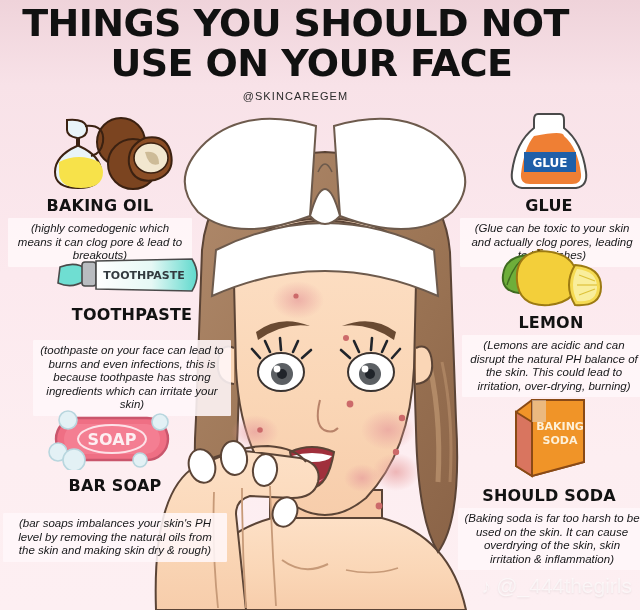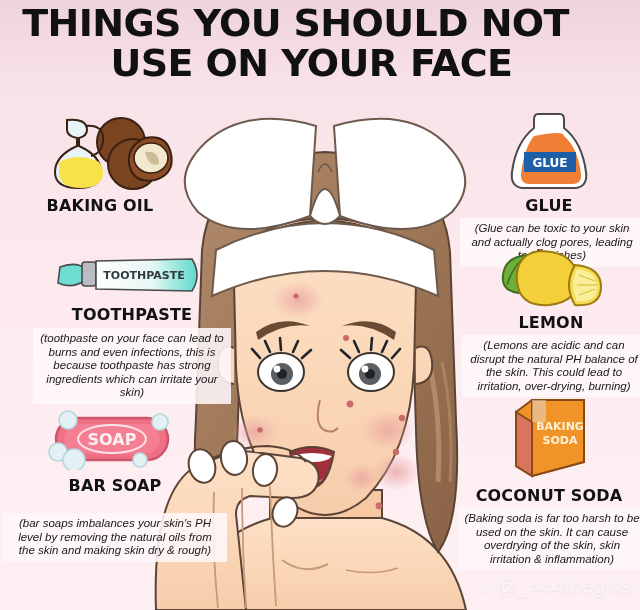--- a/index.html
+++ b/index.html
@@ -44,21 +44,21 @@
 
   
   #item-coconut{left:2px;  top:112px; width:196px;}
   #item-toothpaste{left:0px;top:253px; width:200px;padding-left:32px;}
   #item-barsoap{left:2px;  top:408px; width:226px;}
   #item-glue{left:460px;   top:112px; width:178px;}
   #item-lemon{left:462px;  top:249px; width:178px;}
   #item-bakingsoda{left:458px;top:398px;width:182px;}
 
   #item-coconut .desc{width:172px;margin:0 auto;}
-  #item-toothpaste .desc{width:186px;margin:4px auto;}
+  #item-toothpaste .desc{width:186px;margin:16px auto;}
   #item-barsoap .desc{width:212px;margin:18px auto;font-style:italic;}
   #item-glue .desc{width:172px;margin:0 auto;}
   #item-lemon .desc{width:172px;margin:0 auto;}
   #item-bakingsoda .desc{width:176px;margin:0 auto;}
 
   
   #face{position:absolute;left:150px;top:100px;width:350px;height:510px;z-index:10;}
 
   
   #watermark{
@@ -73,20 +73,21 @@
 </head>
 <body>
 
 <div id="poster">
 
   <div class="title-wrap">
     <h1 class="title">
       <span>THINGS YOU SHOULD NOT</span>
       <span class="l2">USE ON YOUR FACE</span>
     </h1>
+    <div class="handle">@SKINCAREGEM</div>
   </div>
 
   <svg id="face" viewBox="0 0 350 510">
     <defs>
       <linearGradient id="hairG" x1="0" y1="0" x2="1" y2="1">
         <stop offset="0%" stop-color="#b08a6c"></stop>
         <stop offset="55%" stop-color="#9c7555"></stop>
         <stop offset="100%" stop-color="#8a6347"></stop>
       </linearGradient>
       <linearGradient id="skinG" x1="0" y1="0" x2="0" y2="1">
@@ -208,20 +209,21 @@
       <circle cx="96" cy="30" r="24" fill="#7b4420" stroke="#3b2111" stroke-width="2"></circle>
       <circle cx="108" cy="52" r="25" fill="#7b4420" stroke="#3b2111" stroke-width="2"></circle>
       <path d="M120 26 q22 -4 26 16 q4 20 -16 26 q-22 4 -26 -16 q-2 -18 16 -26 Z" fill="#8a4d25" stroke="#3b2111" stroke-width="2"></path>
       <ellipse cx="126" cy="46" rx="17" ry="15" fill="#f2e7cf" stroke="#3b2111" stroke-width="1.6"></ellipse>
       <path d="M120 40 q14 -2 14 12 q-10 4 -14 -12 Z" fill="#cdbb97"></path>
       <path d="M42 8 q20 -2 20 10 q0 6 -8 8 l0 8 q22 10 22 26 q0 16 -23 16 q-23 0 -23 -16 q0 -16 22 -26 l0 -8 q-10 -2 -10 -8 q0 -10 0 -10 Z" fill="#e9f4f8" stroke="#3b2111" stroke-width="2"></path>
       <path d="M34 50 q20 -10 40 0 q4 6 4 10 q0 16 -22 16 q-22 0 -22 -16 q0 -4 0 -10 Z" fill="#f7e24a"></path>
       <path d="M60 14 q20 -2 18 16 q-2 12 -12 14" fill="none" stroke="#3b2111" stroke-width="2"></path>
     </svg>
     <div class="name">BAKING OIL</div>
+    <div class="desc">(highly comedogenic which means it can clog pore &amp; lead to breakouts)</div>
   </div>
 
   <div class="item" id="item-toothpaste">
     <svg class="art" width="160" height="46" viewBox="0 0 160 46">
       <defs>
         <linearGradient id="tpG" x1="0" y1="0" x2="1" y2="0">
           <stop offset="0%" stop-color="#ffffff"></stop>
           <stop offset="55%" stop-color="#e6f8f5"></stop>
           <stop offset="100%" stop-color="#5fd9cd"></stop>
         </linearGradient>
@@ -284,21 +286,21 @@
 
   <div class="item" id="item-bakingsoda">
     <svg class="art" width="86" height="82" viewBox="0 0 86 82">
       <path d="M10 14 L26 2 L78 2 L78 64 L26 78 L10 68 Z" fill="#f09428" stroke="#8a4a16" stroke-width="2"></path>
       <path d="M10 14 L26 24 L26 78 L10 68 Z" fill="#d9755f" stroke="#8a4a16" stroke-width="2"></path>
       <path d="M26 2 L78 2 L78 64 L26 78 Z" fill="#f09428" stroke="#8a4a16" stroke-width="2"></path>
       <path d="M26 24 L26 2 L40 2 L40 24 Z" fill="#e7d7c6" opacity=".55"></path>
       <text x="54" y="32" font-family="DejaVu Sans, sans-serif" font-size="11" font-weight="bold" fill="#fdf0d8" text-anchor="middle">BAKING</text>
       <text x="54" y="46" font-family="DejaVu Sans, sans-serif" font-size="11" font-weight="bold" fill="#fdf0d8" text-anchor="middle">SODA</text>
     </svg>
-    <div class="name">COCONUT SODA</div>
+    <div class="name">SHOULD SODA</div>
     <div class="desc">(Baking soda is far too harsh to be used on the skin. It can cause overdrying of the skin, skin irritation &amp; inflammation)</div>
   </div>
 
   <div id="watermark">
     <span class="note">♪</span>
     <span>@_444thegirls</span>
   </div>
 
 </div>
 

